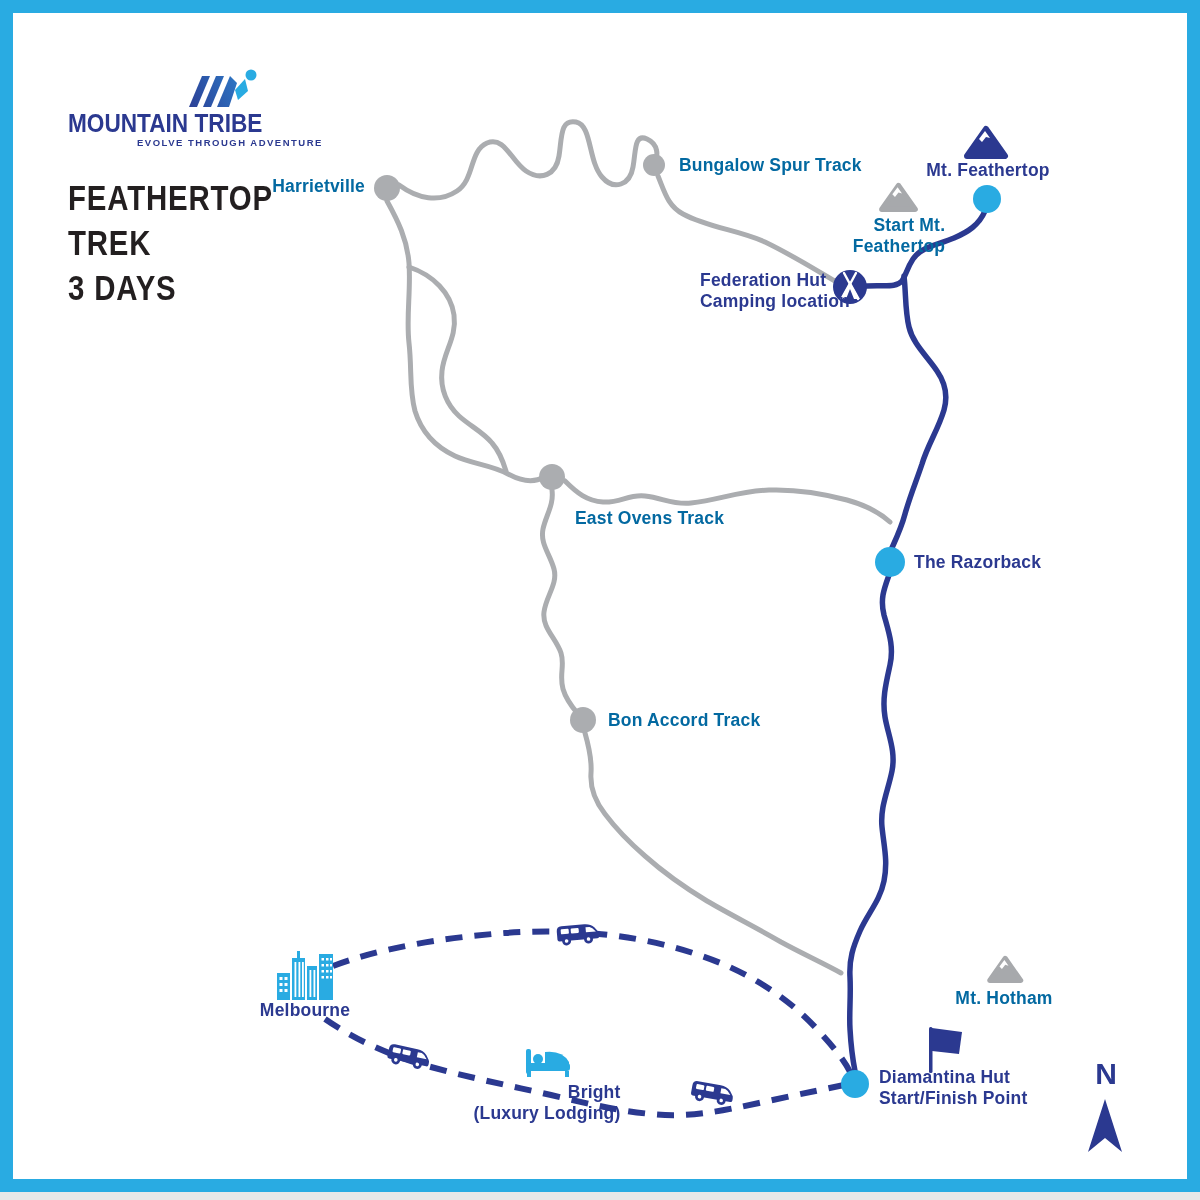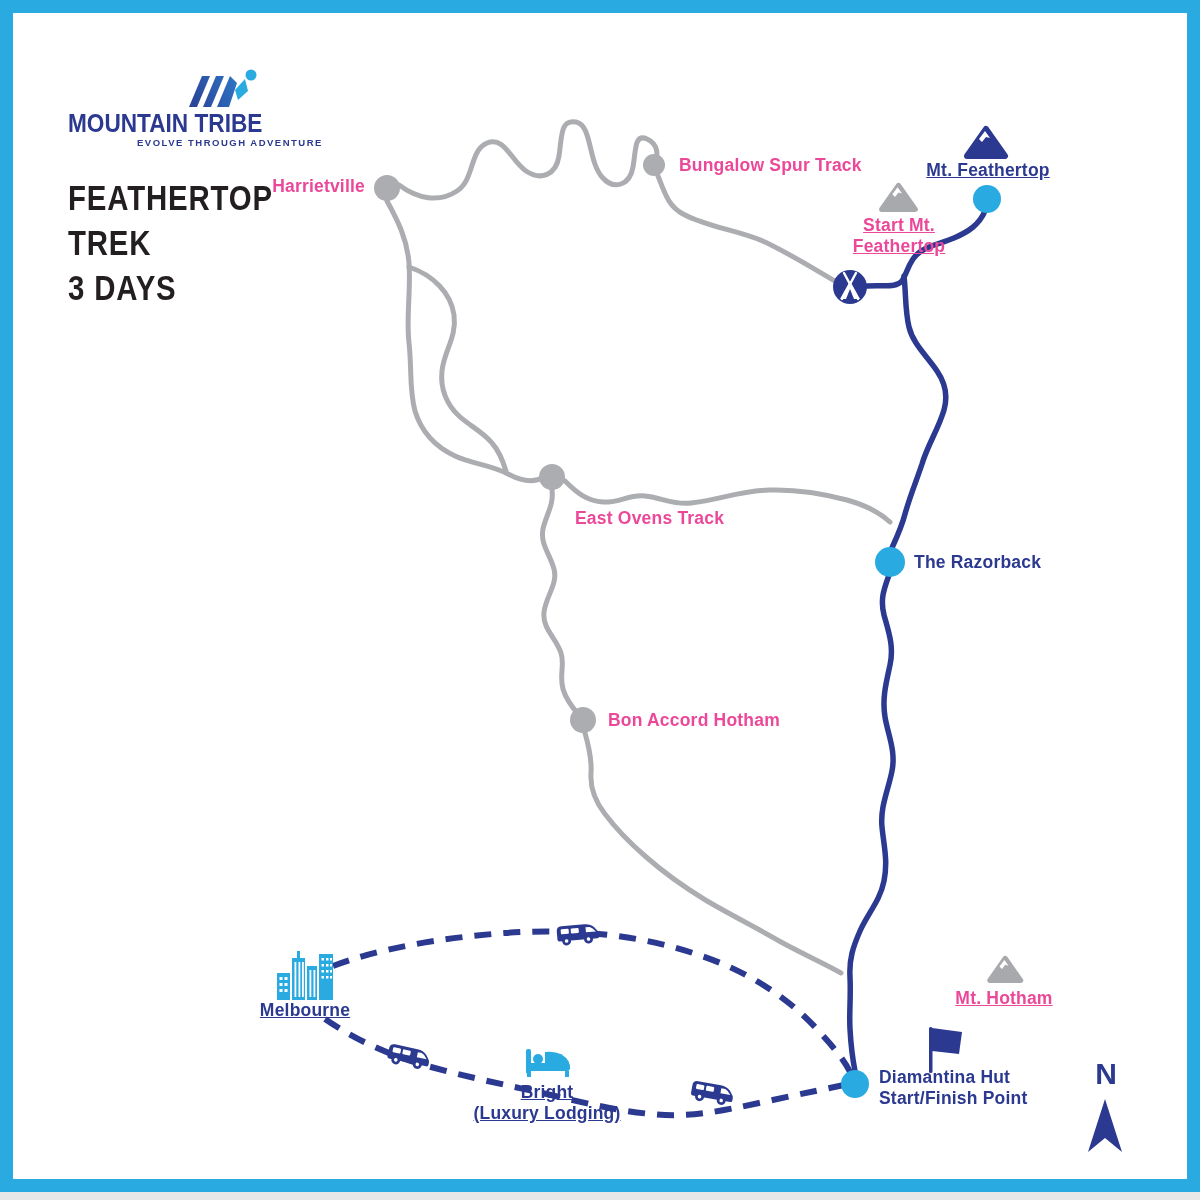--- a/index.html
+++ b/index.html
@@ -15,23 +15,23 @@
          letter-spacing:0px;white-space:nowrap;transform:scaleX(.87);transform-origin:left top;}
   .tagline{position:absolute;left:124px;top:124px;font-size:9.5px;font-weight:bold;color:#2B3990;
          letter-spacing:1.5px;white-space:nowrap;}
   
   .trek-title{position:absolute;left:55px;top:162px;color:#231F20;font-weight:bold;
          font-size:35px;line-height:45px;letter-spacing:1px;transform:scaleX(.84);
          transform-origin:left top;white-space:nowrap;}
   
   .lbl{position:absolute;font-weight:bold;font-size:17.5px;letter-spacing:.2px;
        line-height:21px;white-space:nowrap;}
-  .lbl.gray{color:#ec4899;}
+  .lbl.gray{color:#0369a1;}
   .lbl.navy{color:#2B3990;}
-  .lbl.center{transform:translateX(-50%);text-align:center;text-decoration:underline;}
+  .lbl.center{transform:translateX(-50%);text-align:right;}
   .lbl.right{transform:translateX(-100%);text-align:right;}
   .north-n{position:absolute;font-size:30px;font-weight:bold;color:#2B3990;transform:translateX(-50%);}
 </style>
 </head>
 <body>
 
 <div class="canvas">
 
   <svg class="map" viewBox="0 0 1200 1200" aria-hidden="true">
     <defs>
@@ -212,26 +212,30 @@
 
   <div class="lbl gray" style="left:666px;top:142px;">Bungalow Spur Track</div>
 
   <div class="lbl navy center" style="left:975px;top:147px;">Mt. Feathertop</div>
 
   <div class="lbl gray center" style="left:886px;top:202px;">
     <div>Start Mt.</div>
     <div>Feathertop</div>
   </div>
 
+  <div class="lbl navy" style="left:687px;top:257px;">
+    <div>Federation Hut</div>
+    <div>Camping location</div>
+  </div>
 
   <div class="lbl gray" style="left:562px;top:453px;margin-top:42px;">East Ovens Track</div>
 
   <div class="lbl navy" style="left:901px;top:539px;">The Razorback</div>
 
-  <div class="lbl gray" style="left:595px;top:697px;">Bon Accord Hotham</div>
+  <div class="lbl gray" style="left:595px;top:697px;">Bon Accord Track</div>
 
   <div class="lbl gray center" style="left:991px;top:975px;">Mt. Hotham</div>
 
   <div class="lbl navy center" style="left:292px;top:987px;">Melbourne</div>
 
   <div class="lbl navy center" style="left:534px;top:1069px;">
     <div>Bright</div>
     <div>(Luxury Lodging)</div>
   </div>
 

